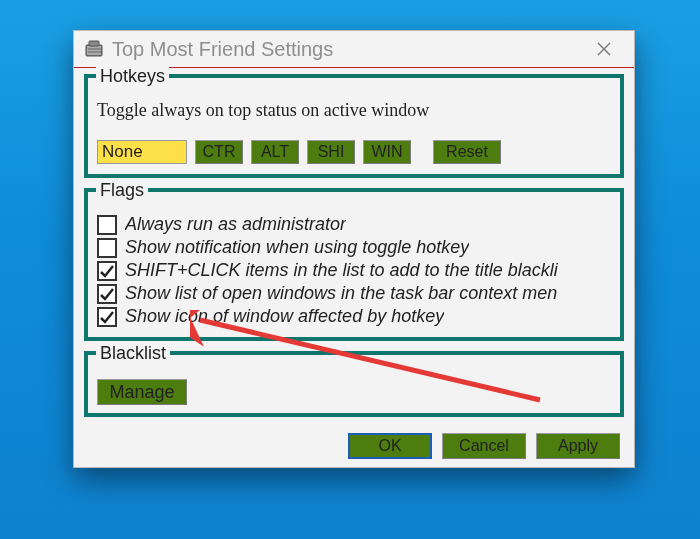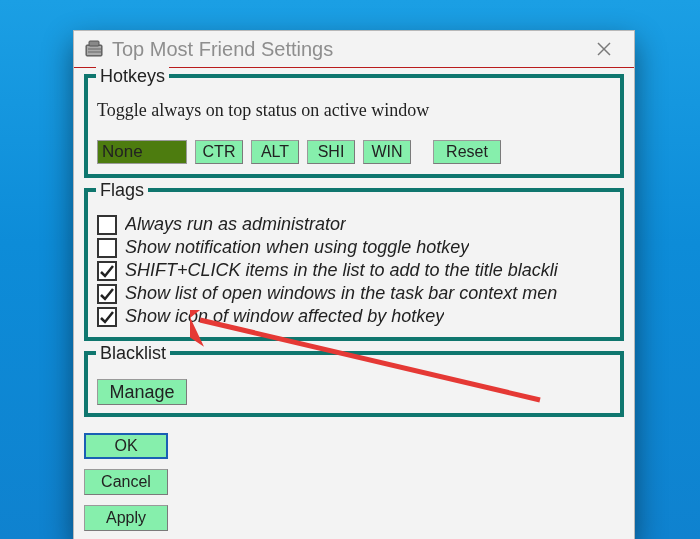--- a/index.html
+++ b/index.html
@@ -78,29 +78,29 @@
   }
   .hk-row {
     display: flex;
     align-items: center;
     gap: 8px;
   }
   .hk-text {
     width: 90px;
     height: 24px;
     border: 1px solid #9a9a9a;
-    background: #4d7c0f;
+    background: #fde047;
     font-size: 17px;
     padding: 0 4px;
     box-sizing: border-box;
     line-height: 22px;
     color: #222;
   }
   .mod-btn, .reset-btn, .manage-btn, .dlg-btn {
-    background: #86efac;
+    background: #4d7c0f;
     border: 1px solid #9a9a9a;
     border-right-color: #7a7a7a;
     border-bottom-color: #7a7a7a;
     font-size: 16px;
     color: #222;
     height: 24px;
     padding: 0 6px;
     box-sizing: border-box;
     display: inline-flex;
     align-items: center;
@@ -136,21 +136,20 @@
     width: 18px;
     height: 18px;
   }
   .flag-label { overflow: hidden; font-style: italic; }
   .manage-btn { width: 90px; height: 26px; font-size: 18px; margin-top: 2px; }
   .button-row {
     display: flex;
     justify-content: flex-end;
     gap: 10px;
     padding: 6px 4px 0 0;
-    flex-direction: column;
   }
   .dlg-btn { width: 84px; height: 26px; font-size: 16px; }
   .dlg-btn.default { border: 2px solid #1a5fb4; }
   .arrow {
     position: absolute;
     pointer-events: none;
   }
 </style>
 </head>
 <body>

